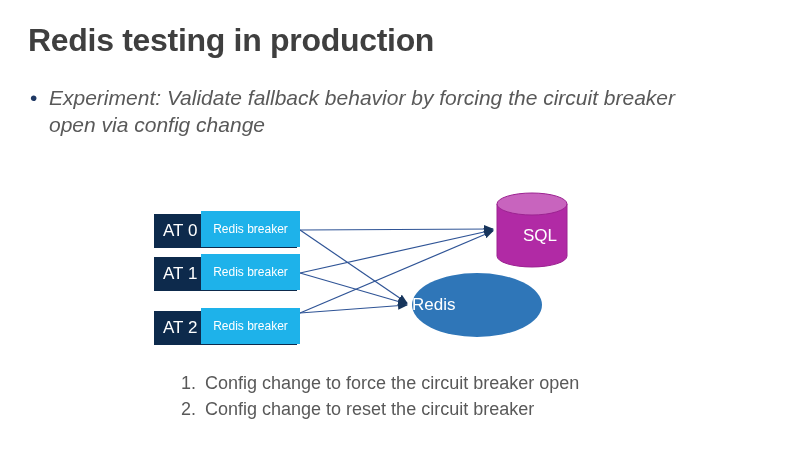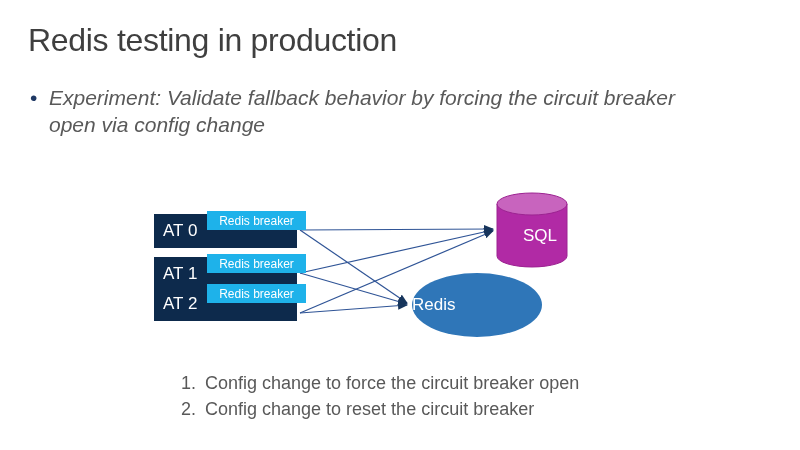--- a/index.html
+++ b/index.html
@@ -13,21 +13,21 @@
     margin: 0 auto;
   }
 
   
   .title {
     position: absolute;
     left: 28px;
     top: 22px;
     margin: 0;
     font-size: 32px;
-    font-weight: 400;
+    font-weight: 700;
     letter-spacing: -0.3px;
     color: #3F3F3F;
   }
 
   
   .bullet-row {
     position: absolute;
     left: 30px;
     top: 84px;
     display: flex;
@@ -56,44 +56,43 @@
     top: 0;
     z-index: 1;
   }
   .connector { stroke-width: 1.2; fill: none; }
   .cyl-shape { stroke-width: 1; }
 
   
   .tier { position: absolute; left: 154px; width: 147px; height: 38px; z-index: 2; }
   .tier-0 { top: 211px; }
   .tier-1 { top: 254px; }
-  .tier-2 { top: 284px; }
+  .tier-2 { top: 308px; }
   .tier-box {
     position: absolute;
     left: 0; top: 3px;
     width: 143px; height: 34px;
     background: #0D2A4C;
     color: #ffffff;
     font-size: 17px;
     display: flex;
     align-items: center;
     padding-left: 9px;
     box-sizing: border-box;
   }
   .breaker-box {
     position: absolute;
     left: 47px; top: 0;
-    width: 99px; height: 19px;
+    width: 99px; height: 36px;
     background: #1EB2EA;
     color: #ffffff;
     font-size: 12px;
     display: flex;
     align-items: center;
     justify-content: center;
-    margin-left: 6px;
   }
 
   
   .sql-label {
     position: absolute;
     left: 497px; top: 226px; width: 70px;
     text-align: center;
     color: #ffffff;
     font-size: 17px;
     z-index: 2;

